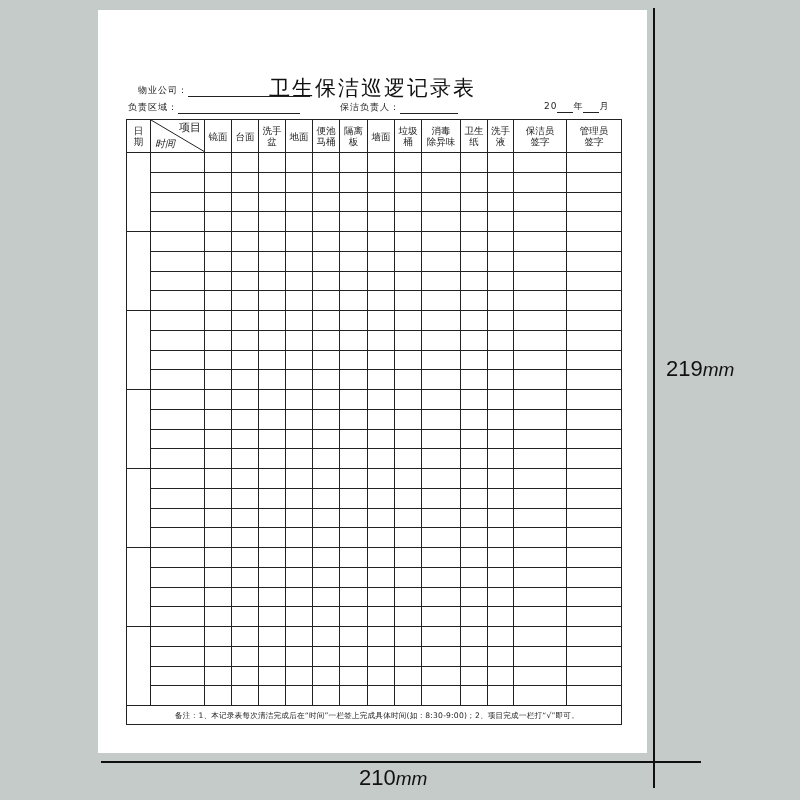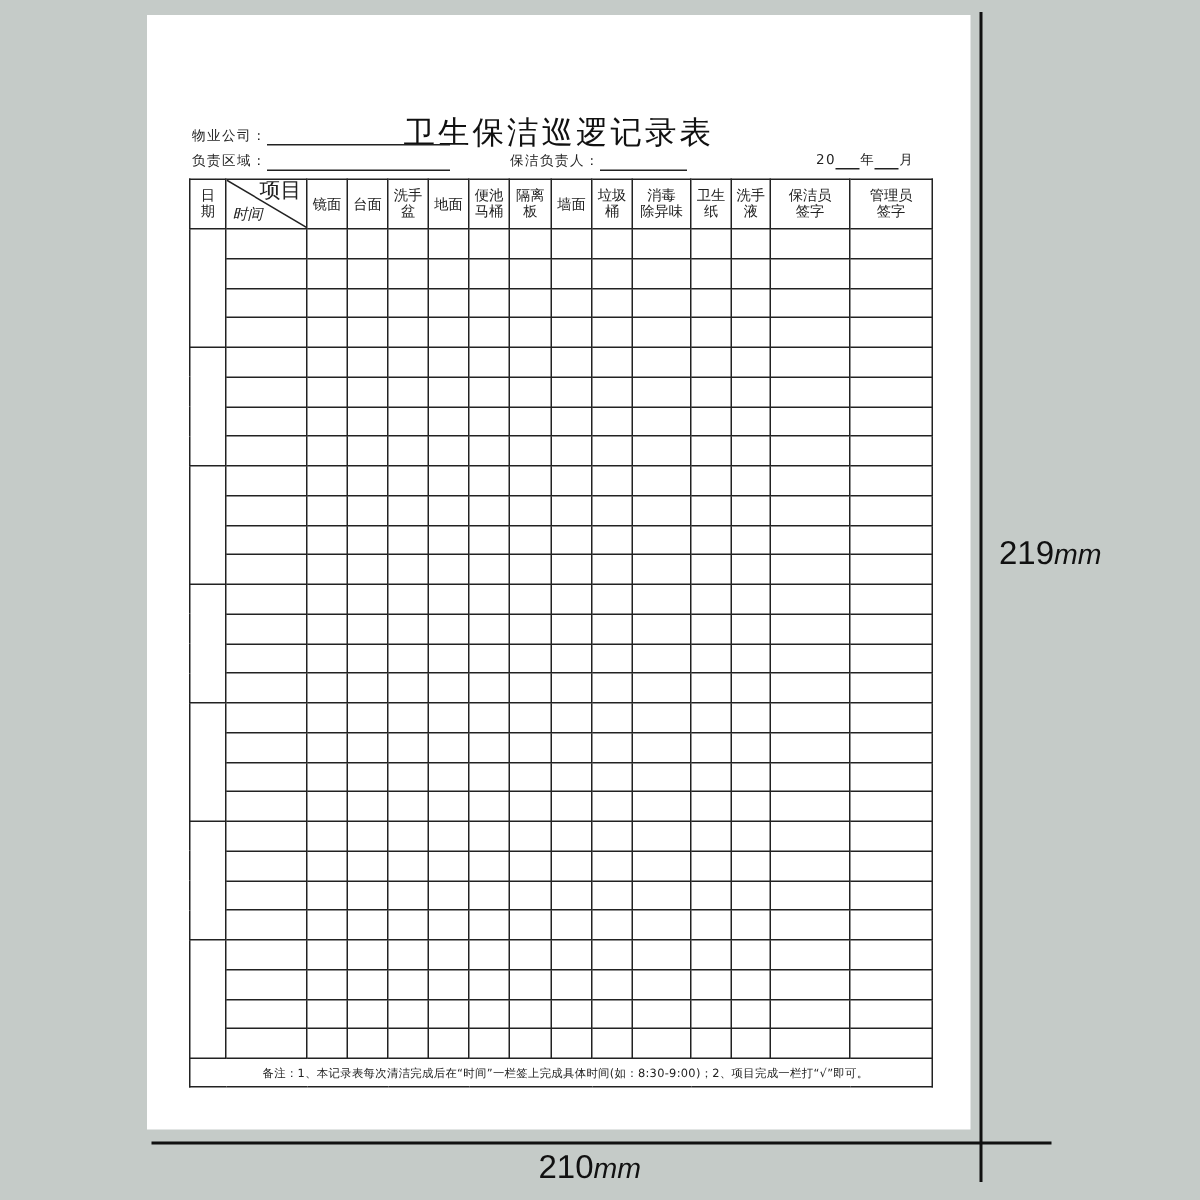--- a/index.html
+++ b/index.html
@@ -31,21 +31,21 @@
     table.grid td, table.grid th {
       border: 1px solid #222; padding: 0; font-weight: normal;
       font-size: 9.5px; line-height: 11px; text-align: center; color: #222;
       overflow: hidden;
     }
     table.grid th { height: 32px; vertical-align: middle; }
     table.grid td { height: 18.75px; }
     table.grid tr.group-start td { border-top: 1.6px solid #222; }
     .diag-cell { position: relative; }
     .diag-cell svg { position: absolute; left: 0; top: 0; }
-    .diag-top { position: absolute; right: 3px; top: 2px; font-size: 14px; }
+    .diag-top { position: absolute; right: 3px; top: 2px; font-size: 11px; }
     .diag-bottom { position: absolute; left: 4px; bottom: 3px; font-size: 10px; font-style: italic; }
     td.note {
       text-align: left; font-size: 7.6px !important; padding-left: 6px !important;
       height: 18px !important; white-space: nowrap; letter-spacing: 0.2px;
     }
     .dim-v {
       position: absolute; left: 653px; top: 8px; width: 1.5px; height: 780px; background: #111;
     }
     .dim-h {
       position: absolute; left: 101px; top: 761px; width: 600px; height: 1.5px; background: #111;
@@ -55,21 +55,21 @@
       font-size: 22px;
     }
     .dim-label .unit { font-size: 19px; font-style: italic; }
   </style>
 </head>
 <body>
 
 <div class="page">
   <div class="title">卫生保洁巡逻记录表</div>
 
-  <div class="field-line" style="left:30px; top:74px;">
+  <div class="field-line" style="left:40px; top:74px;">
     <span>物业公司：</span><span class="blank" style="width:122px;"></span>
   </div>
 
   <div class="field-line" style="left:30px; top:91px;">
     <span>负责区域：</span><span class="blank" style="width:122px;"></span>
   </div>
 
   <div class="field-line" style="left:242px; top:91px;">
     <span>保洁负责人：</span><span class="blank" style="width:58px;"></span>
   </div>

